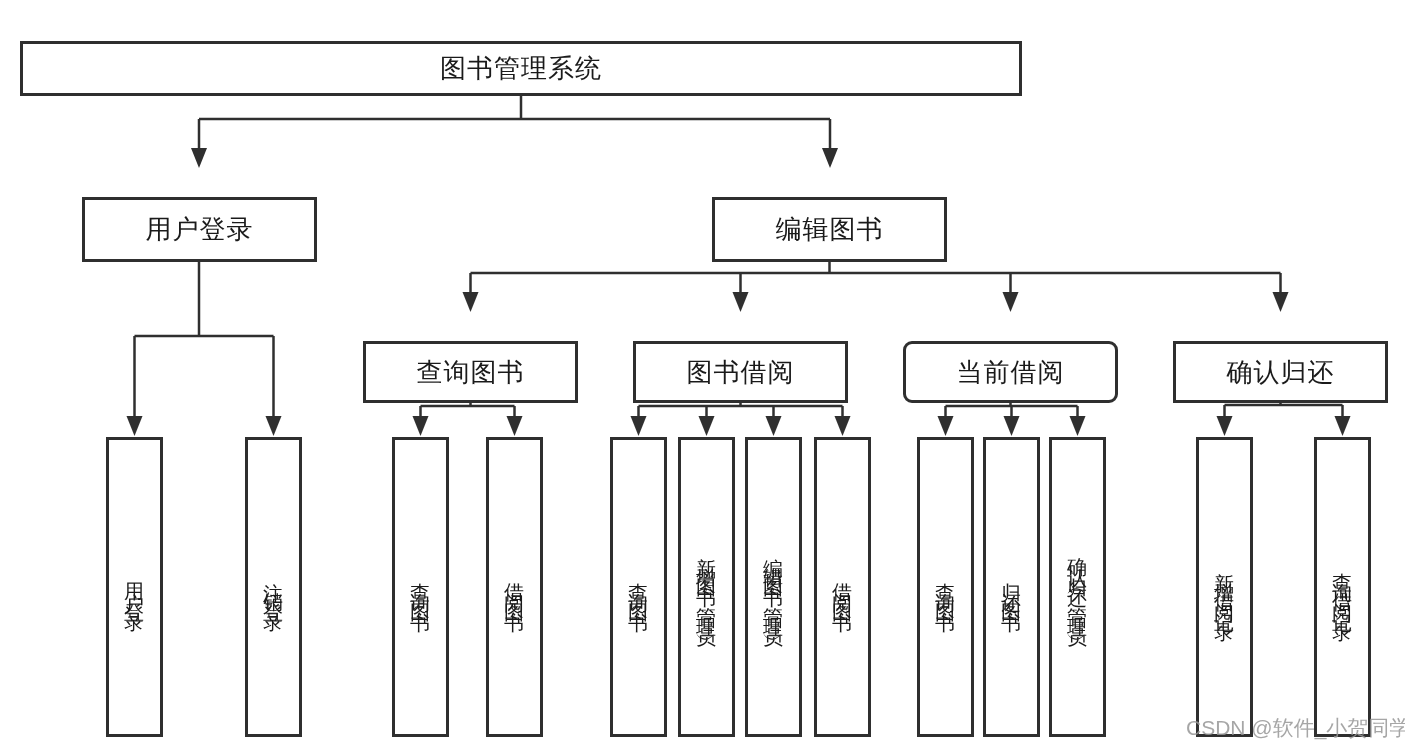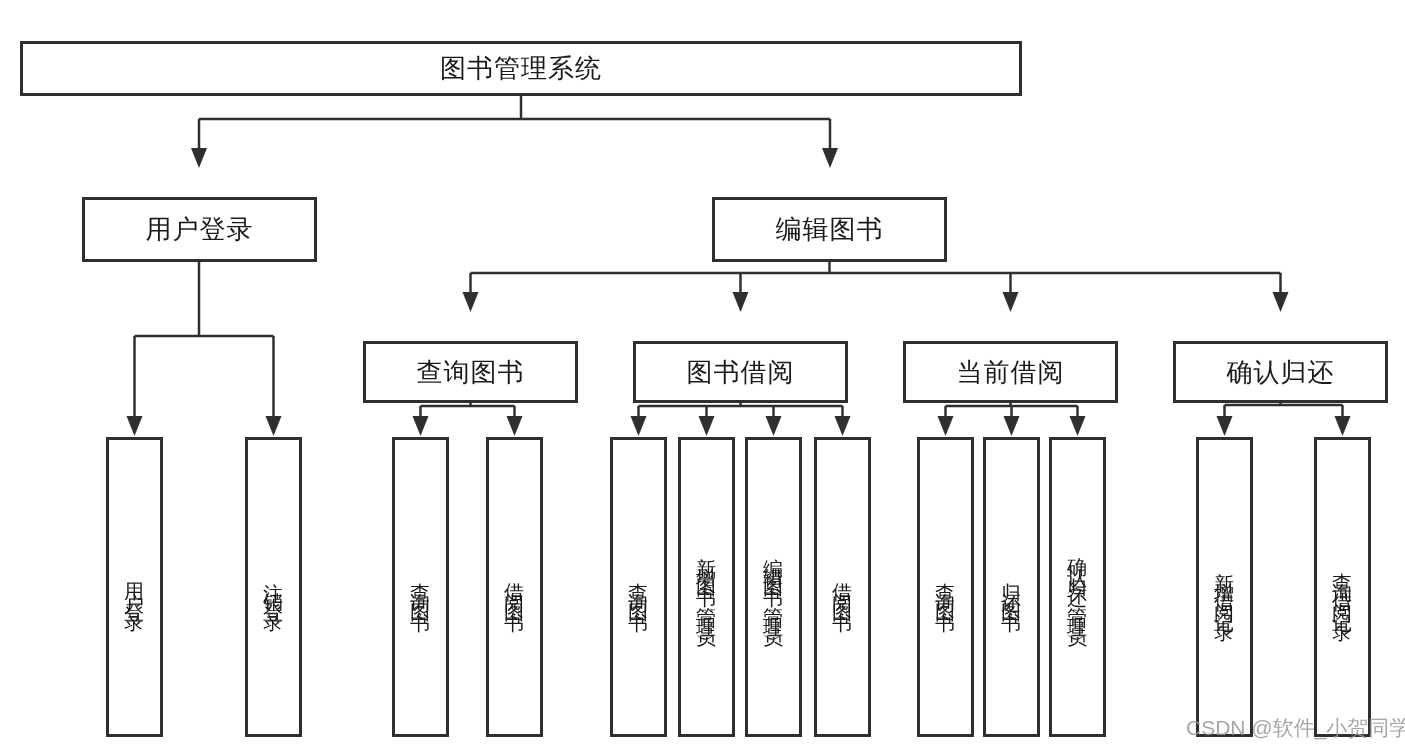--- a/index.html
+++ b/index.html
@@ -35,21 +35,21 @@
     letter-spacing: 1px;
     white-space: nowrap;
     margin-top: 28px;
   }
   .node-root      { left: 20px;   top: 13px;  width: 1002px; height: 55px; }
   .node-l2-a      { left: 82px;   top: 169px; width: 235px;  height: 65px; }
   .node-l2-b      { left: 712px;  top: 169px; width: 235px;  height: 65px; }
   .node-l3        { top: 313px; width: 215px; height: 62px; }
   .node-l3-a      { left: 363px; }
   .node-l3-b      { left: 633px; align-items: center; }
-  .node-l3-c      { left: 903px; }
+  .node-l3-c      { left: 903px; border-radius: 9px; }
   .node-l3-d      { left: 1173px; }
   .leaf {
     position: absolute;
     top: 437px;
     width: 57px;
     height: 300px;
     box-sizing: border-box;
     border: 3px solid #2f2f2f;
     background: #ffffff;
     display: flex;

